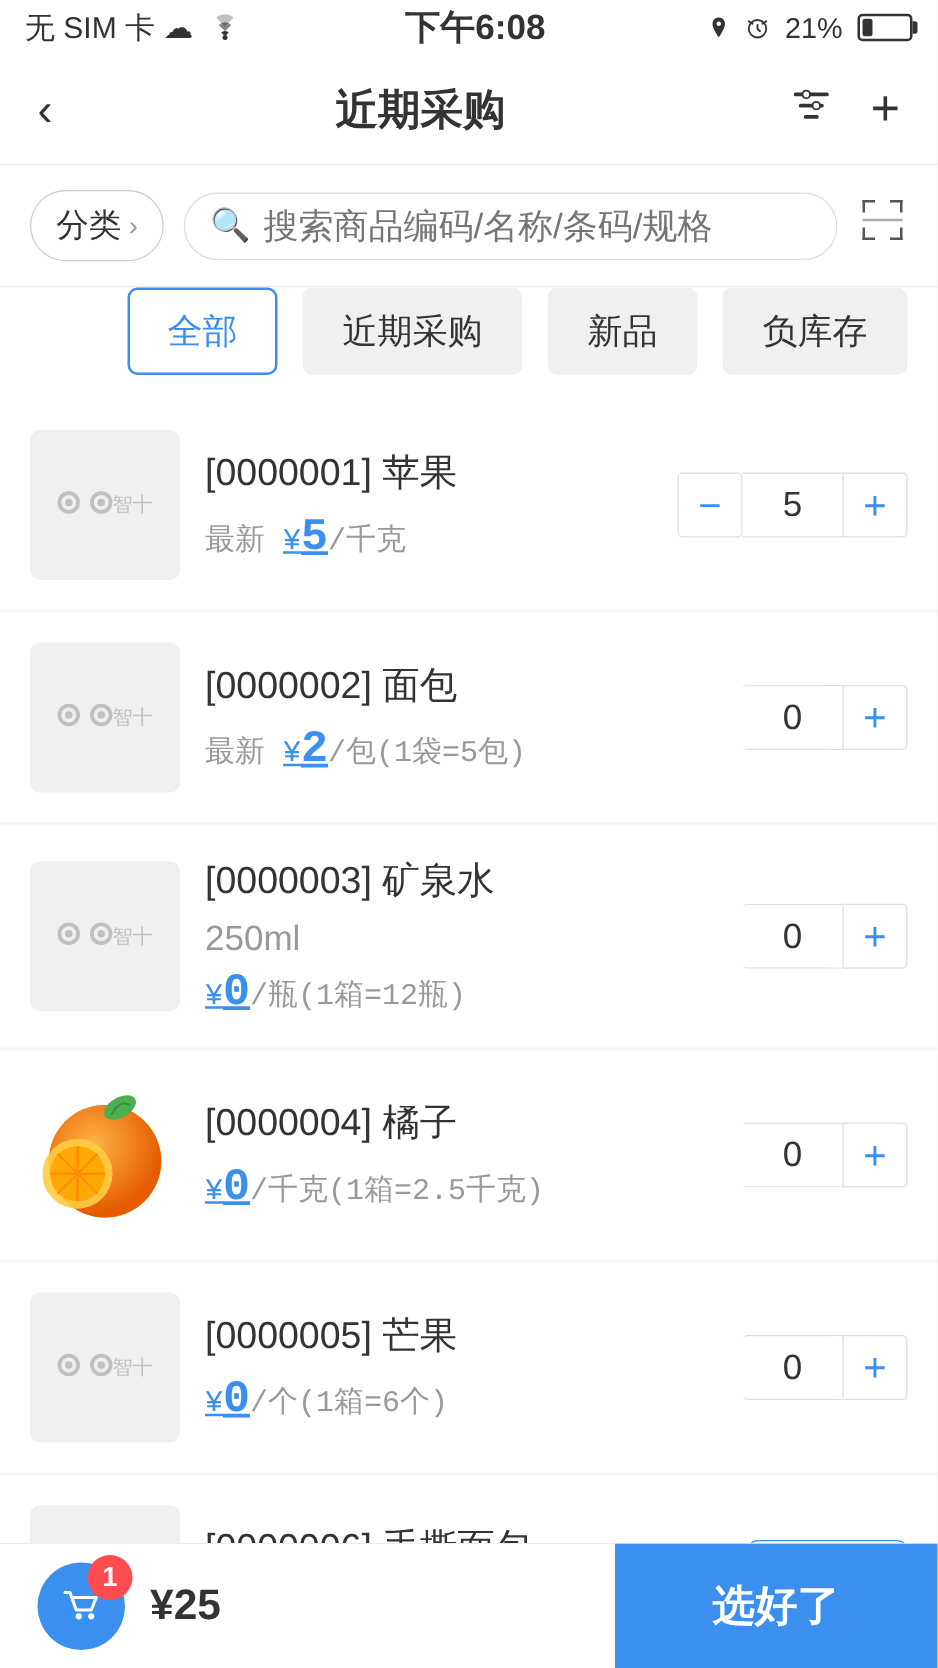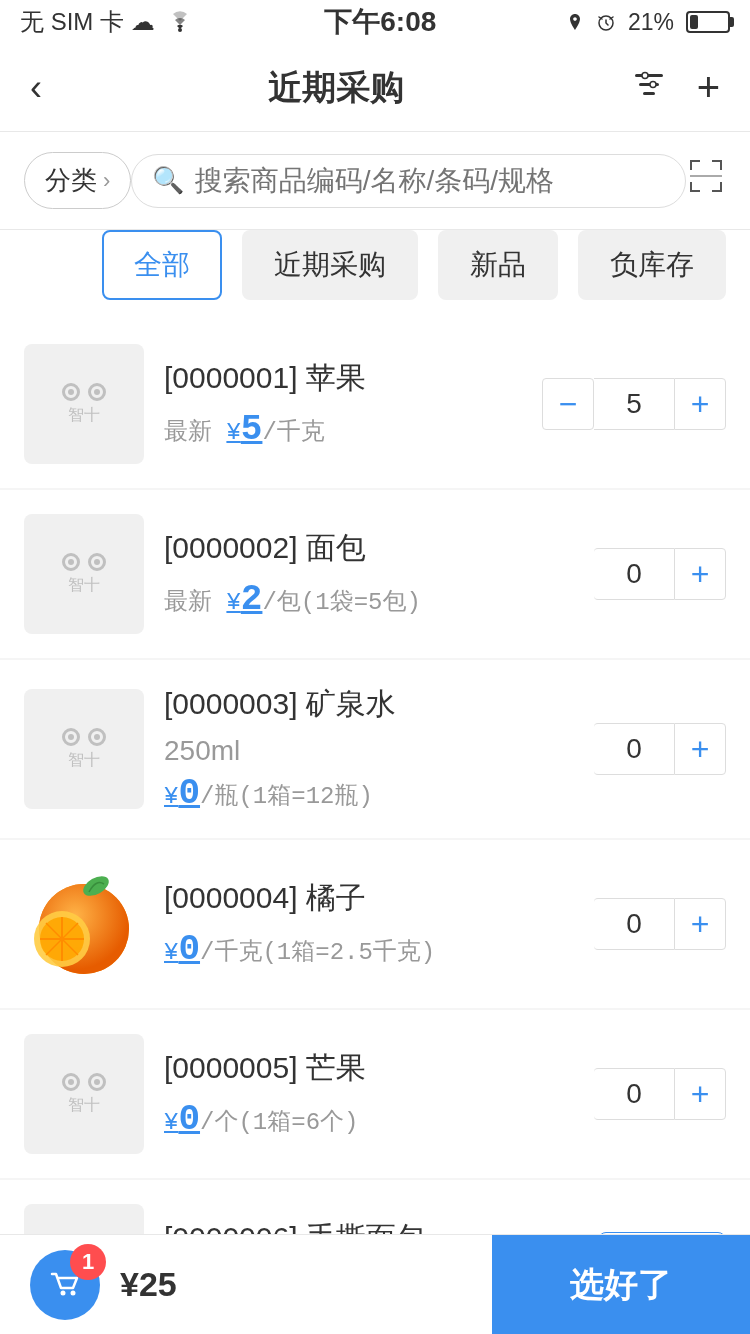--- a/index.html
+++ b/index.html
@@ -50,20 +50,21 @@
     .nav-back { font-size: 36px; color: #333; cursor: pointer; }
     .nav-title { font-size: 34px; font-weight: 600; color: #333; }
     .nav-actions { display: flex; align-items: center; gap: 30px; }
 
     
     .search-bar {
       background: #fff;
       padding: 20px 24px;
       display: flex;
       align-items: center;
+      gap: 16px;
       border-bottom: 1px solid #e8e8e8;
     }
     .category-btn {
       display: flex; align-items: center; gap: 6px;
       border: 1px solid #ccc; border-radius: 30px;
       padding: 10px 20px; font-size: 26px; color: #333;
       white-space: nowrap; cursor: pointer; background: #fff;
     }
     .search-input-wrap {
       flex: 1; display: flex; align-items: center;
@@ -107,21 +108,21 @@
       gap: 20px;
     }
 
     .product-image {
       width: 120px; height: 120px;
       background: #f0f0f0; border-radius: 8px;
       display: flex; align-items: center; justify-content: center;
       flex-shrink: 0; overflow: hidden;
     }
     .owl-logo {
-      display: flex; flex-direction: column; align-items: center;
+      display: flex; flex-direction: row; align-items: center;
       color: #c0c0c0;
     }
     .owl-eyes {
       display: flex; gap: 8px; margin-bottom: 4px;
     }
     .owl-eye {
       width: 18px; height: 18px; border-radius: 50%;
       border: 3px solid #c0c0c0; position: relative;
     }
     .owl-eye::after {

